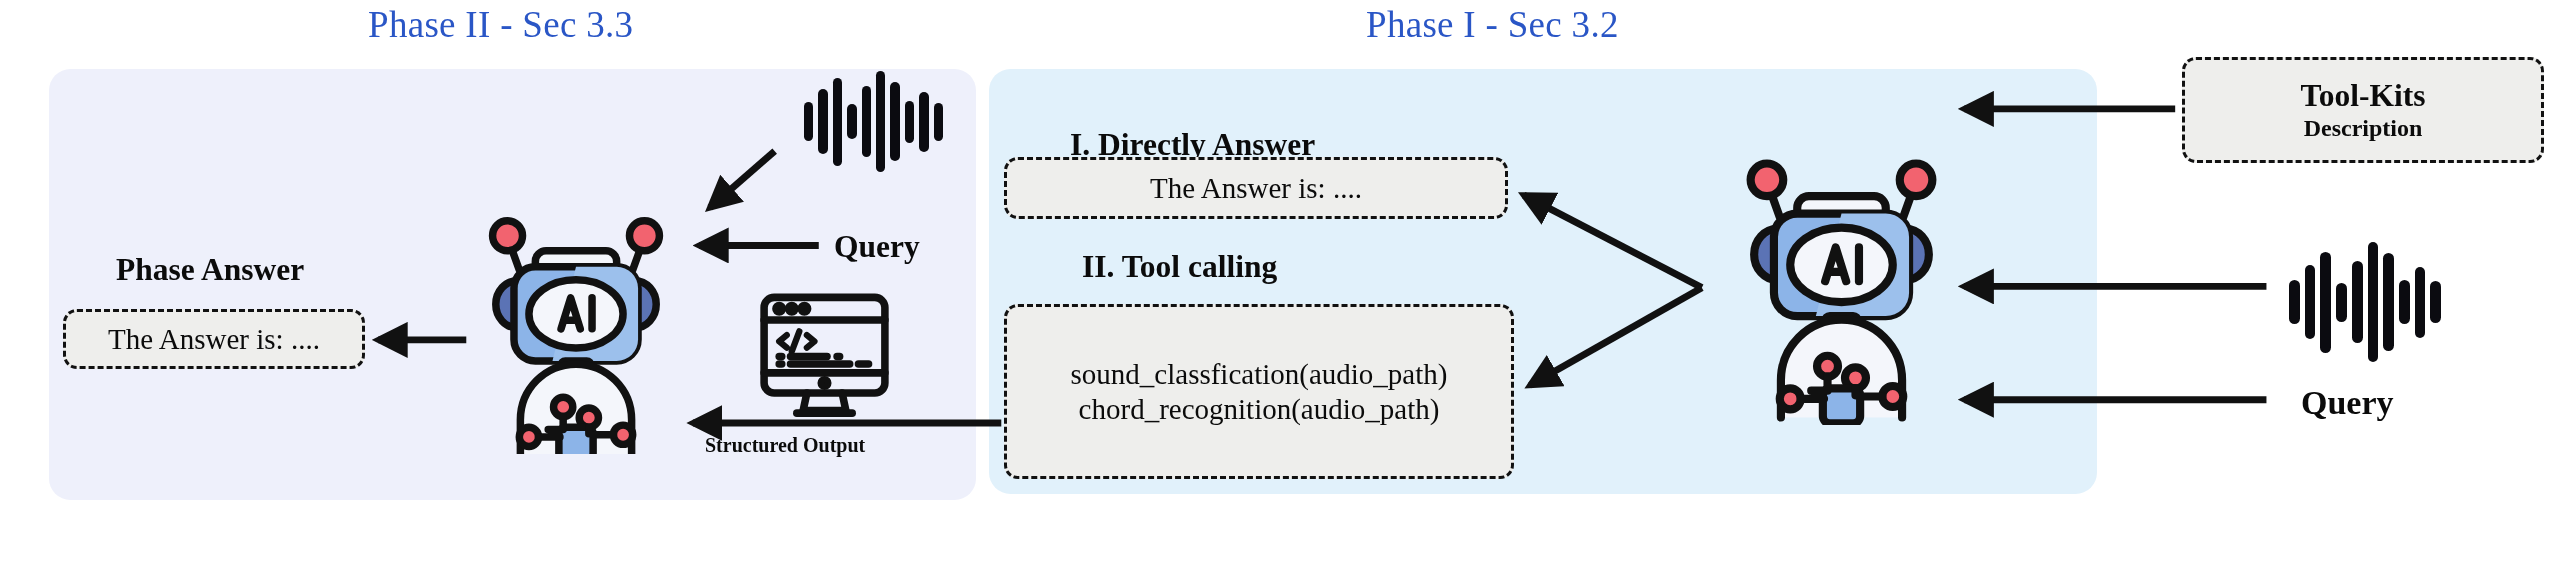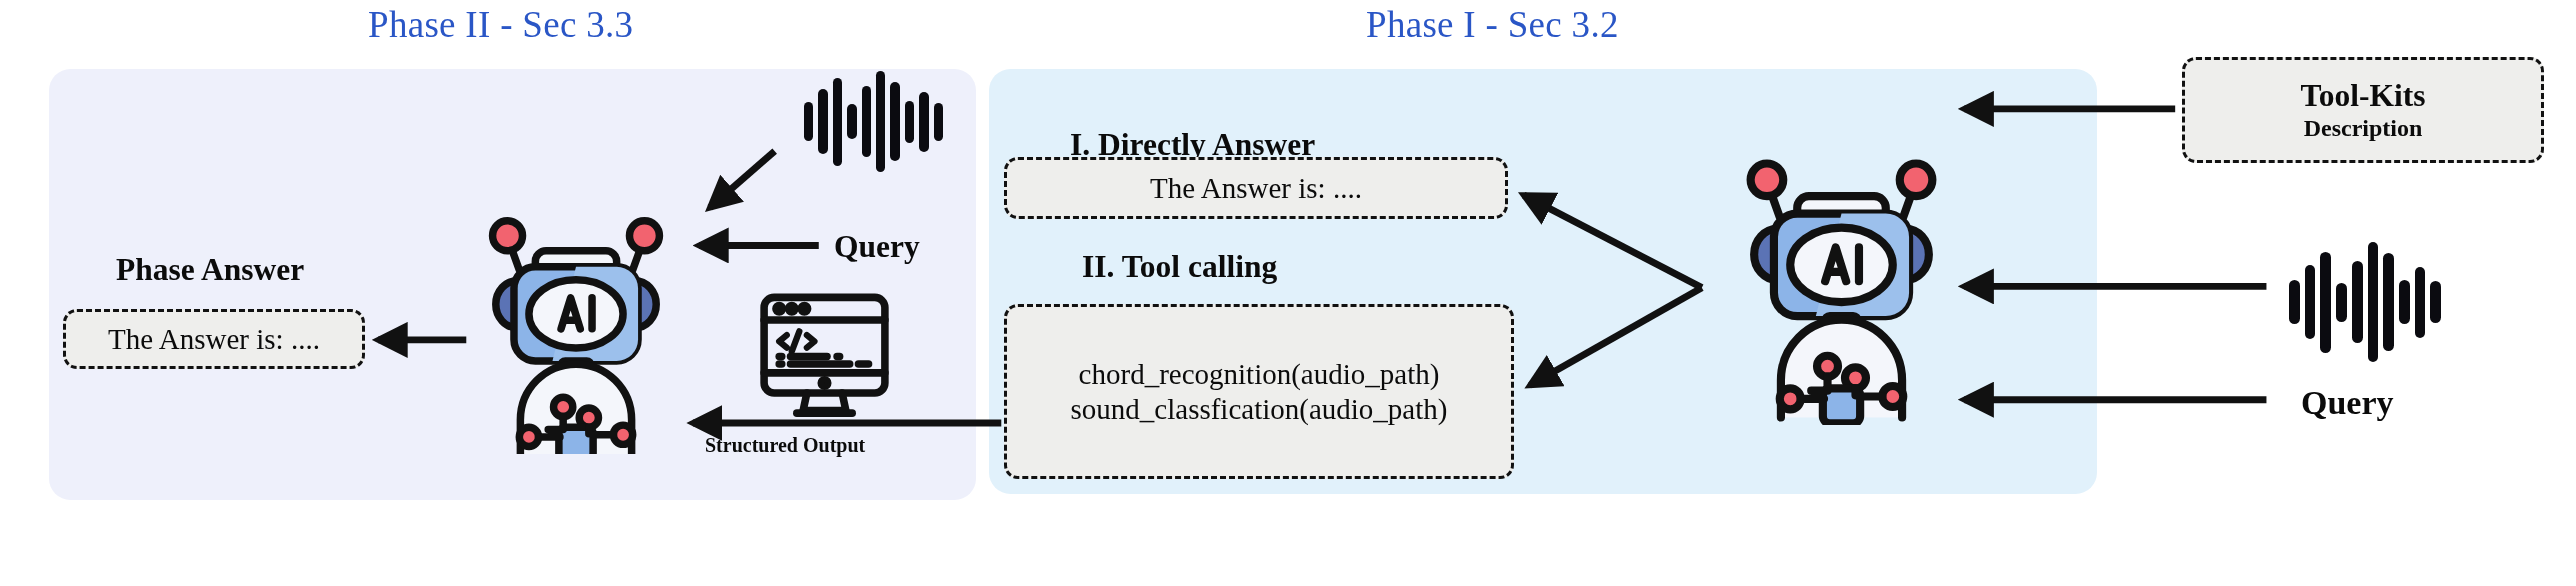--- a/index.html
+++ b/index.html
@@ -127,22 +127,22 @@
 
 <div class="heading" style="left:1070px;top:93px;font-size:31.5px;margin-top:34px;">I. Directly Answer</div>
 
 <div class="dashbox" style="left:1004px;top:157px;width:504px;height:62px;">
   <div class="line" style="font-size:29px;">The Answer is: ....</div>
 </div>
 
 <div class="heading" style="left:1082px;top:249px;font-size:31.5px;">II. Tool calling</div>
 
 <div class="dashbox" style="left:1004px;top:304px;width:510px;height:175px;">
+  <div class="line" style="font-size:29px;">sound_classfication(audio_path)</div>
   <div class="line" style="font-size:29px;">chord_recognition(audio_path)</div>
-  <div class="line" style="font-size:29px;">sound_classfication(audio_path)</div>
 </div>
 
 <div class="robot" style="left:1725px;top:142px;width:233px;height:283px;">
   <svg viewBox="0 0 200 230" xmlns="http://www.w3.org/2000/svg">
     <g fill="none" stroke="#111" stroke-width="7" stroke-linecap="round" stroke-linejoin="round">
       <line x1="47" y1="58" x2="38" y2="33"></line>
       <line x1="153" y1="58" x2="162" y2="33"></line>
       <circle cx="36" cy="26" r="14" fill="#f2636f"></circle>
       <circle cx="164" cy="26" r="14" fill="#f2636f"></circle>
       <path d="M45 68 a20 22 0 0 0 0 44 Z" fill="#5b73b5"></path>

